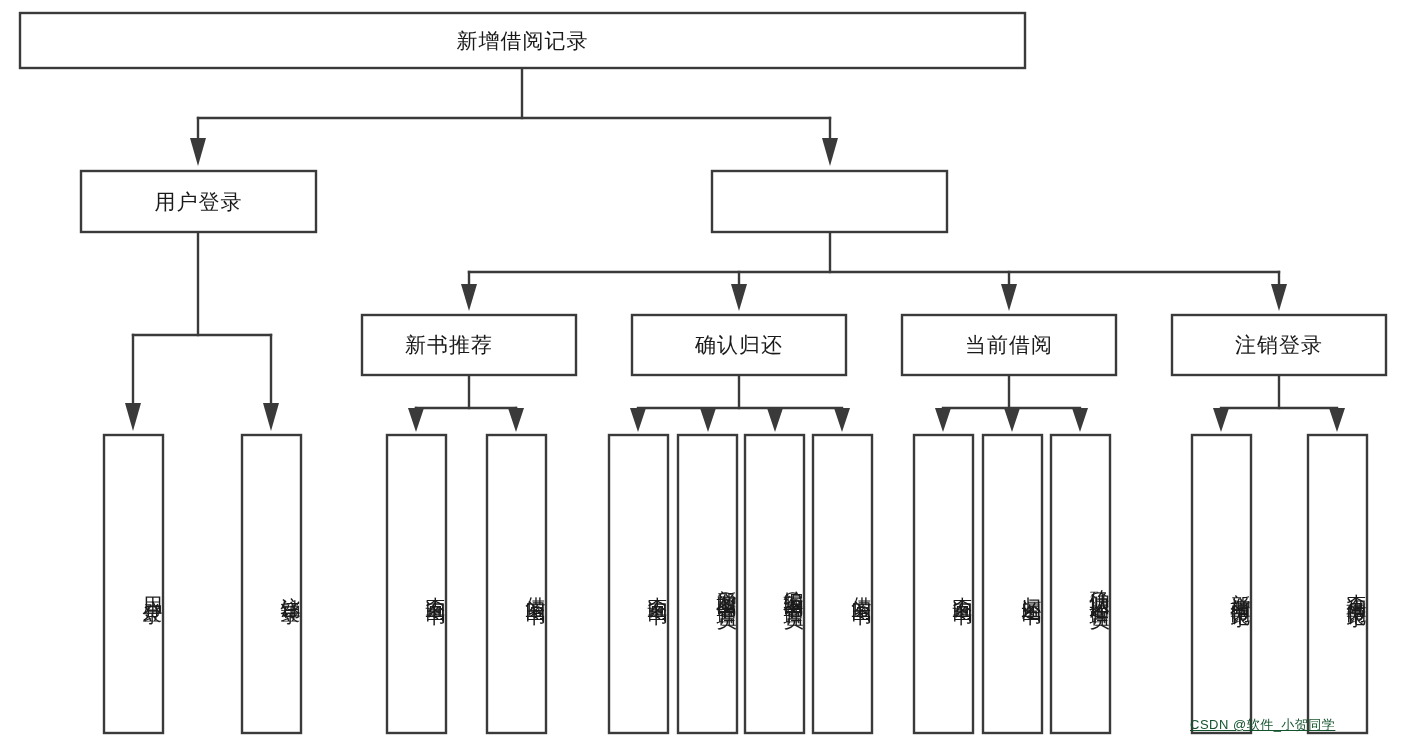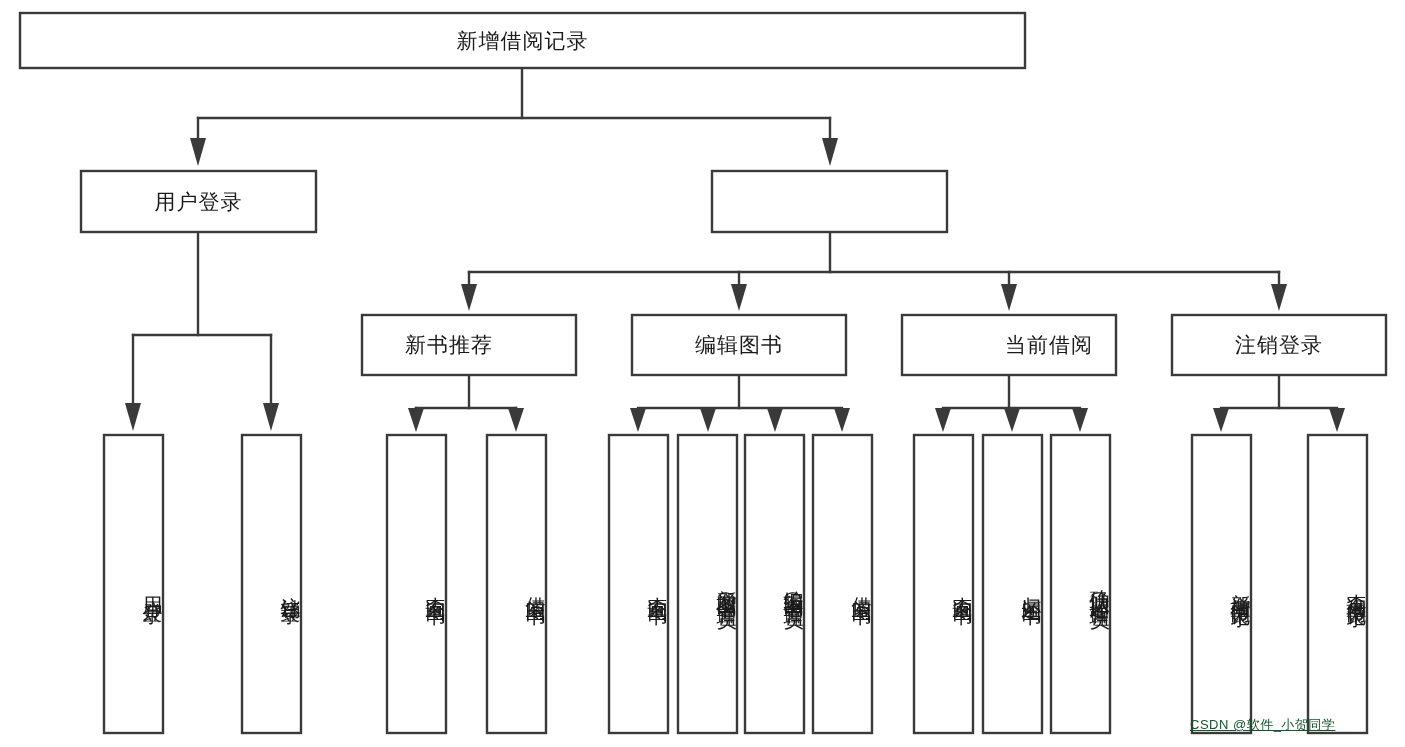--- a/index.html
+++ b/index.html
@@ -173,22 +173,22 @@
     <rect class="node-box" x="1051" y="435" width="59" height="298"></rect>
     <rect class="node-box" x="1192" y="435" width="59" height="298"></rect>
     <rect class="node-box" x="1308" y="435" width="59" height="298"></rect>
   </svg>
 
   <div class="node-label horizontal" style="left:20px; top:13px; width:1005px; height:55px;">新增借阅记录</div>
 
   <div class="node-label horizontal" style="left:81px; top:171px; width:235px; height:61px;">用户登录</div>
 
   <div class="node-label horizontal" style="left:364px; top:315px; width:170px; height:60px;">新书推荐</div>
-  <div class="node-label horizontal" style="left:632px; top:315px; width:214px; height:60px;">编辑图书</div>
-  <div class="node-label horizontal" style="left:902px; top:315px; width:214px; height:60px;margin-left:40px;">当前借阅</div>
+  <div class="node-label horizontal" style="left:632px; top:315px; width:214px; height:60px;">确认归还</div>
+  <div class="node-label horizontal" style="left:902px; top:315px; width:214px; height:60px;">当前借阅</div>
   <div class="node-label horizontal" style="left:1172px; top:315px; width:214px; height:60px;">注销登录</div>
 
   <div class="node-label vertical" style="left:104px; top:435px; width:59px; height:298px;">用户登录</div>
   <div class="node-label vertical" style="left:242px; top:435px; width:59px; height:298px;">注销登录</div>
   <div class="node-label vertical" style="left:387px; top:435px; width:59px; height:298px;">查询图书</div>
   <div class="node-label vertical" style="left:487px; top:435px; width:59px; height:298px;">借阅图书</div>
   <div class="node-label vertical" style="left:609px; top:435px; width:59px; height:298px;">查询图书</div>
   <div class="node-label vertical" style="left:678px; top:435px; width:59px; height:298px;">新增图书（管理员）</div>
   <div class="node-label vertical" style="left:745px; top:435px; width:59px; height:298px;">编辑图书（管理员）</div>
   <div class="node-label vertical" style="left:813px; top:435px; width:59px; height:298px;">借阅图书</div>

